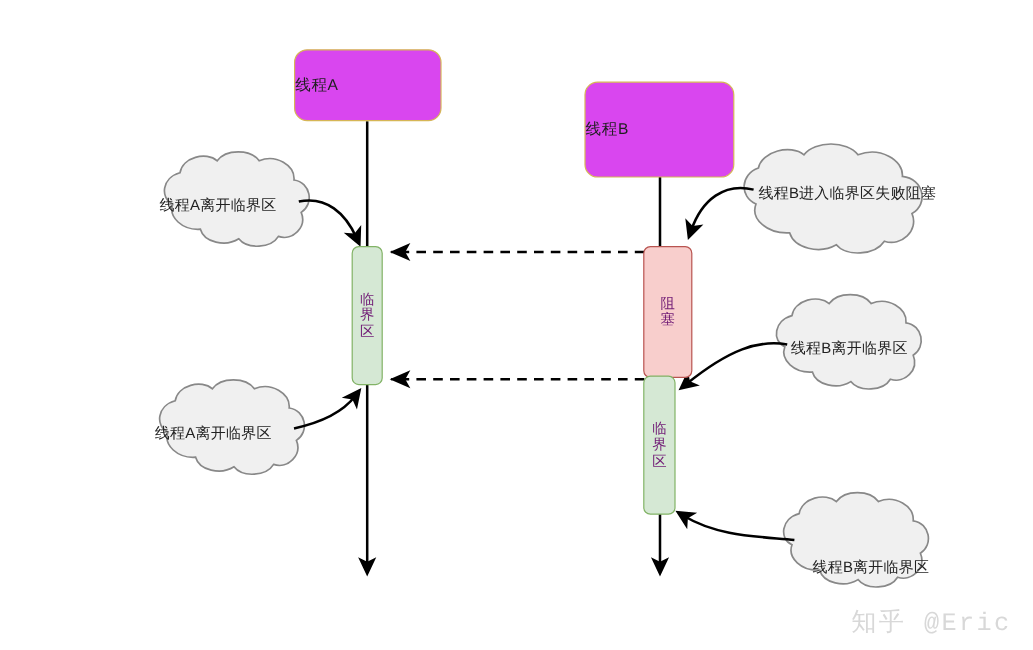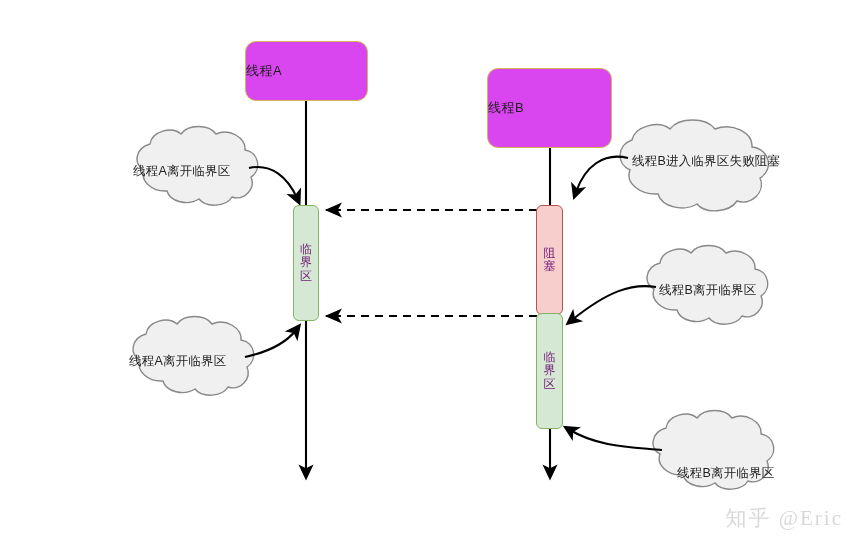--- a/index.html
+++ b/index.html
@@ -62,38 +62,38 @@
   }
   .act-green {
     background: #d5e8d4;
     border: 1.5px solid #82b366;
   }
   .act-red {
     background: #f8cecc;
     border: 1.5px solid #b85450;
   }
   #act-a-cs   { left: 293px; top: 205px; width: 26px; height: 116px; }
-  #act-b-block{ left: 536px; top: 205px; width: 27px; height: 110px; }
+  #act-b-block{ left: 536px; top: 205px; width: 41px; height: 110px; }
   #act-b-cs   { left: 536px; top: 313px; width: 27px; height: 116px; }
 
   .cloud-label {
     position: absolute;
     font-size: 12.5px;
     color: #222222;
     white-space: nowrap;
     letter-spacing: 0.2px;
   }
   .watermark {
     position: absolute;
     right: 18px;
     bottom: 10px;
     font-size: 21px;
     color: #d8d8d8;
     letter-spacing: 2px;
-    font-family: Liberation Serif, serif;
+    font-family: Liberation Mono, monospace;
   }
 </style>
 </head>
 <body>
 
 <div id="stage">
 
   <svg class="diagram" viewBox="0 0 861 542">
     <defs>
       <marker id="arrow-solid" markerWidth="9" markerHeight="9" refX="4.2" refY="4.2" orient="auto" markerUnits="strokeWidth">

